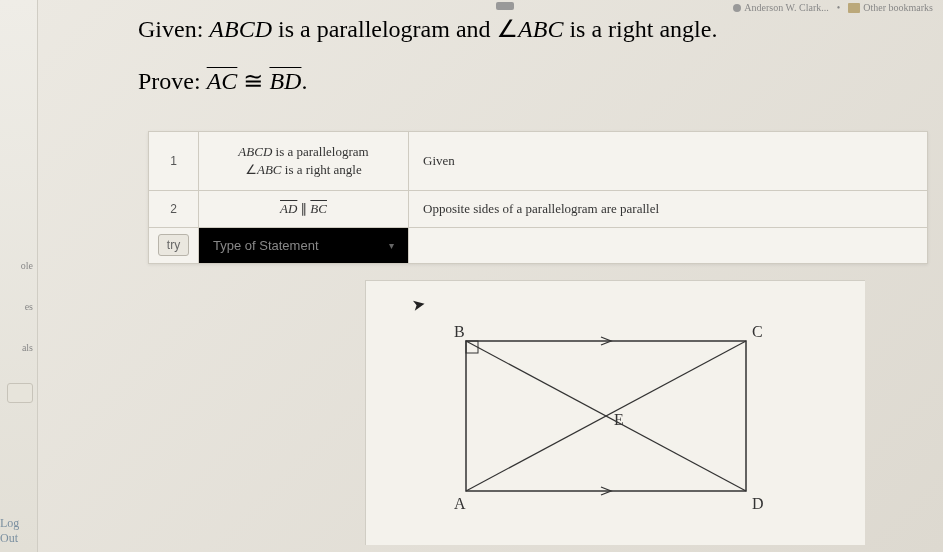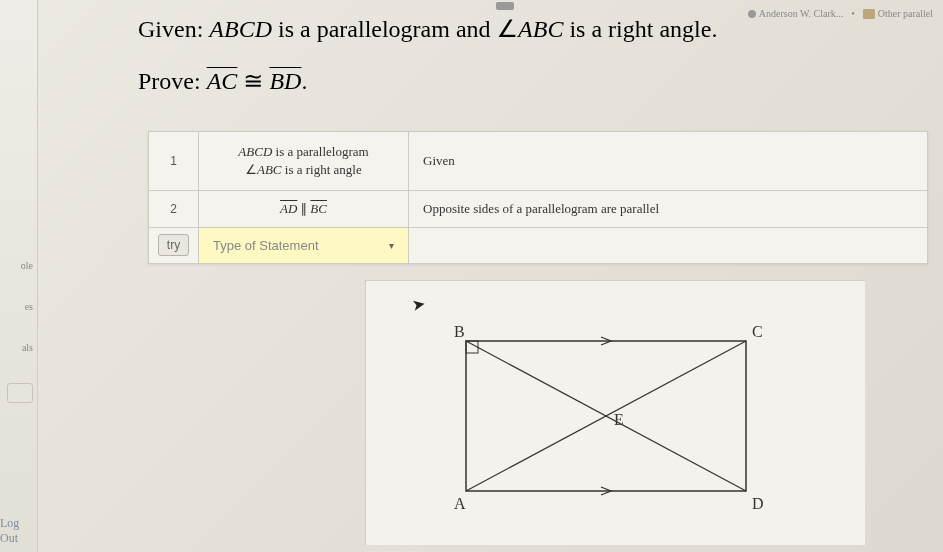--- a/index.html
+++ b/index.html
@@ -8,21 +8,21 @@
     background: #e8e6e0;
     background: linear-gradient(135deg, #ece9e2 0%, #ddd9d0 100%);
     color: #333;
     width: 943px;
     height: 552px;
     overflow: hidden;
     position: relative;
   }
   .top-bar {
     position: absolute;
-    top: 6px;
+    top: 0;
     right: 0;
     height: 15px;
     width: 100%;
     display: flex;
     justify-content: flex-end;
     align-items: center;
     gap: 8px;
     font-size: 10px;
     color: #888;
     padding-right: 10px;
@@ -135,21 +135,21 @@
     color: #888;
     font-family: Arial, sans-serif;
     width: 100%;
   }
   .type-select .caret {
     font-size: 10px;
     color: #666;
   }
   tr.input-row td.step-col { padding: 6px; }
   tr.input-row td.stmt-col {
-    background: #fef9c3;
+    background: #000000;
     cursor: pointer;
     text-align: left;
   }
 
   .diagram-box {
     position: absolute;
     left: 365px;
     top: 280px;
     width: 500px;
     height: 265px;
@@ -195,21 +195,21 @@
   </div>
 
 <div class="top-bar">
   <div class="item">
     <span class="dot"></span>
     <span>Anderson W. Clark...</span>
   </div>
   <span>•</span>
   <div class="item">
     <span class="folder"></span>
-    <span>Other parallel</span>
+    <span>Other bookmarks</span>
   </div>
 </div>
 
 <div class="sidebar">
   <div class="side-item">ole</div>
   <div class="side-item">es</div>
   <div class="side-item">als</div>
   <div class="side-btn"></div>
   <div class="logout">Log Out</div>
 </div>

